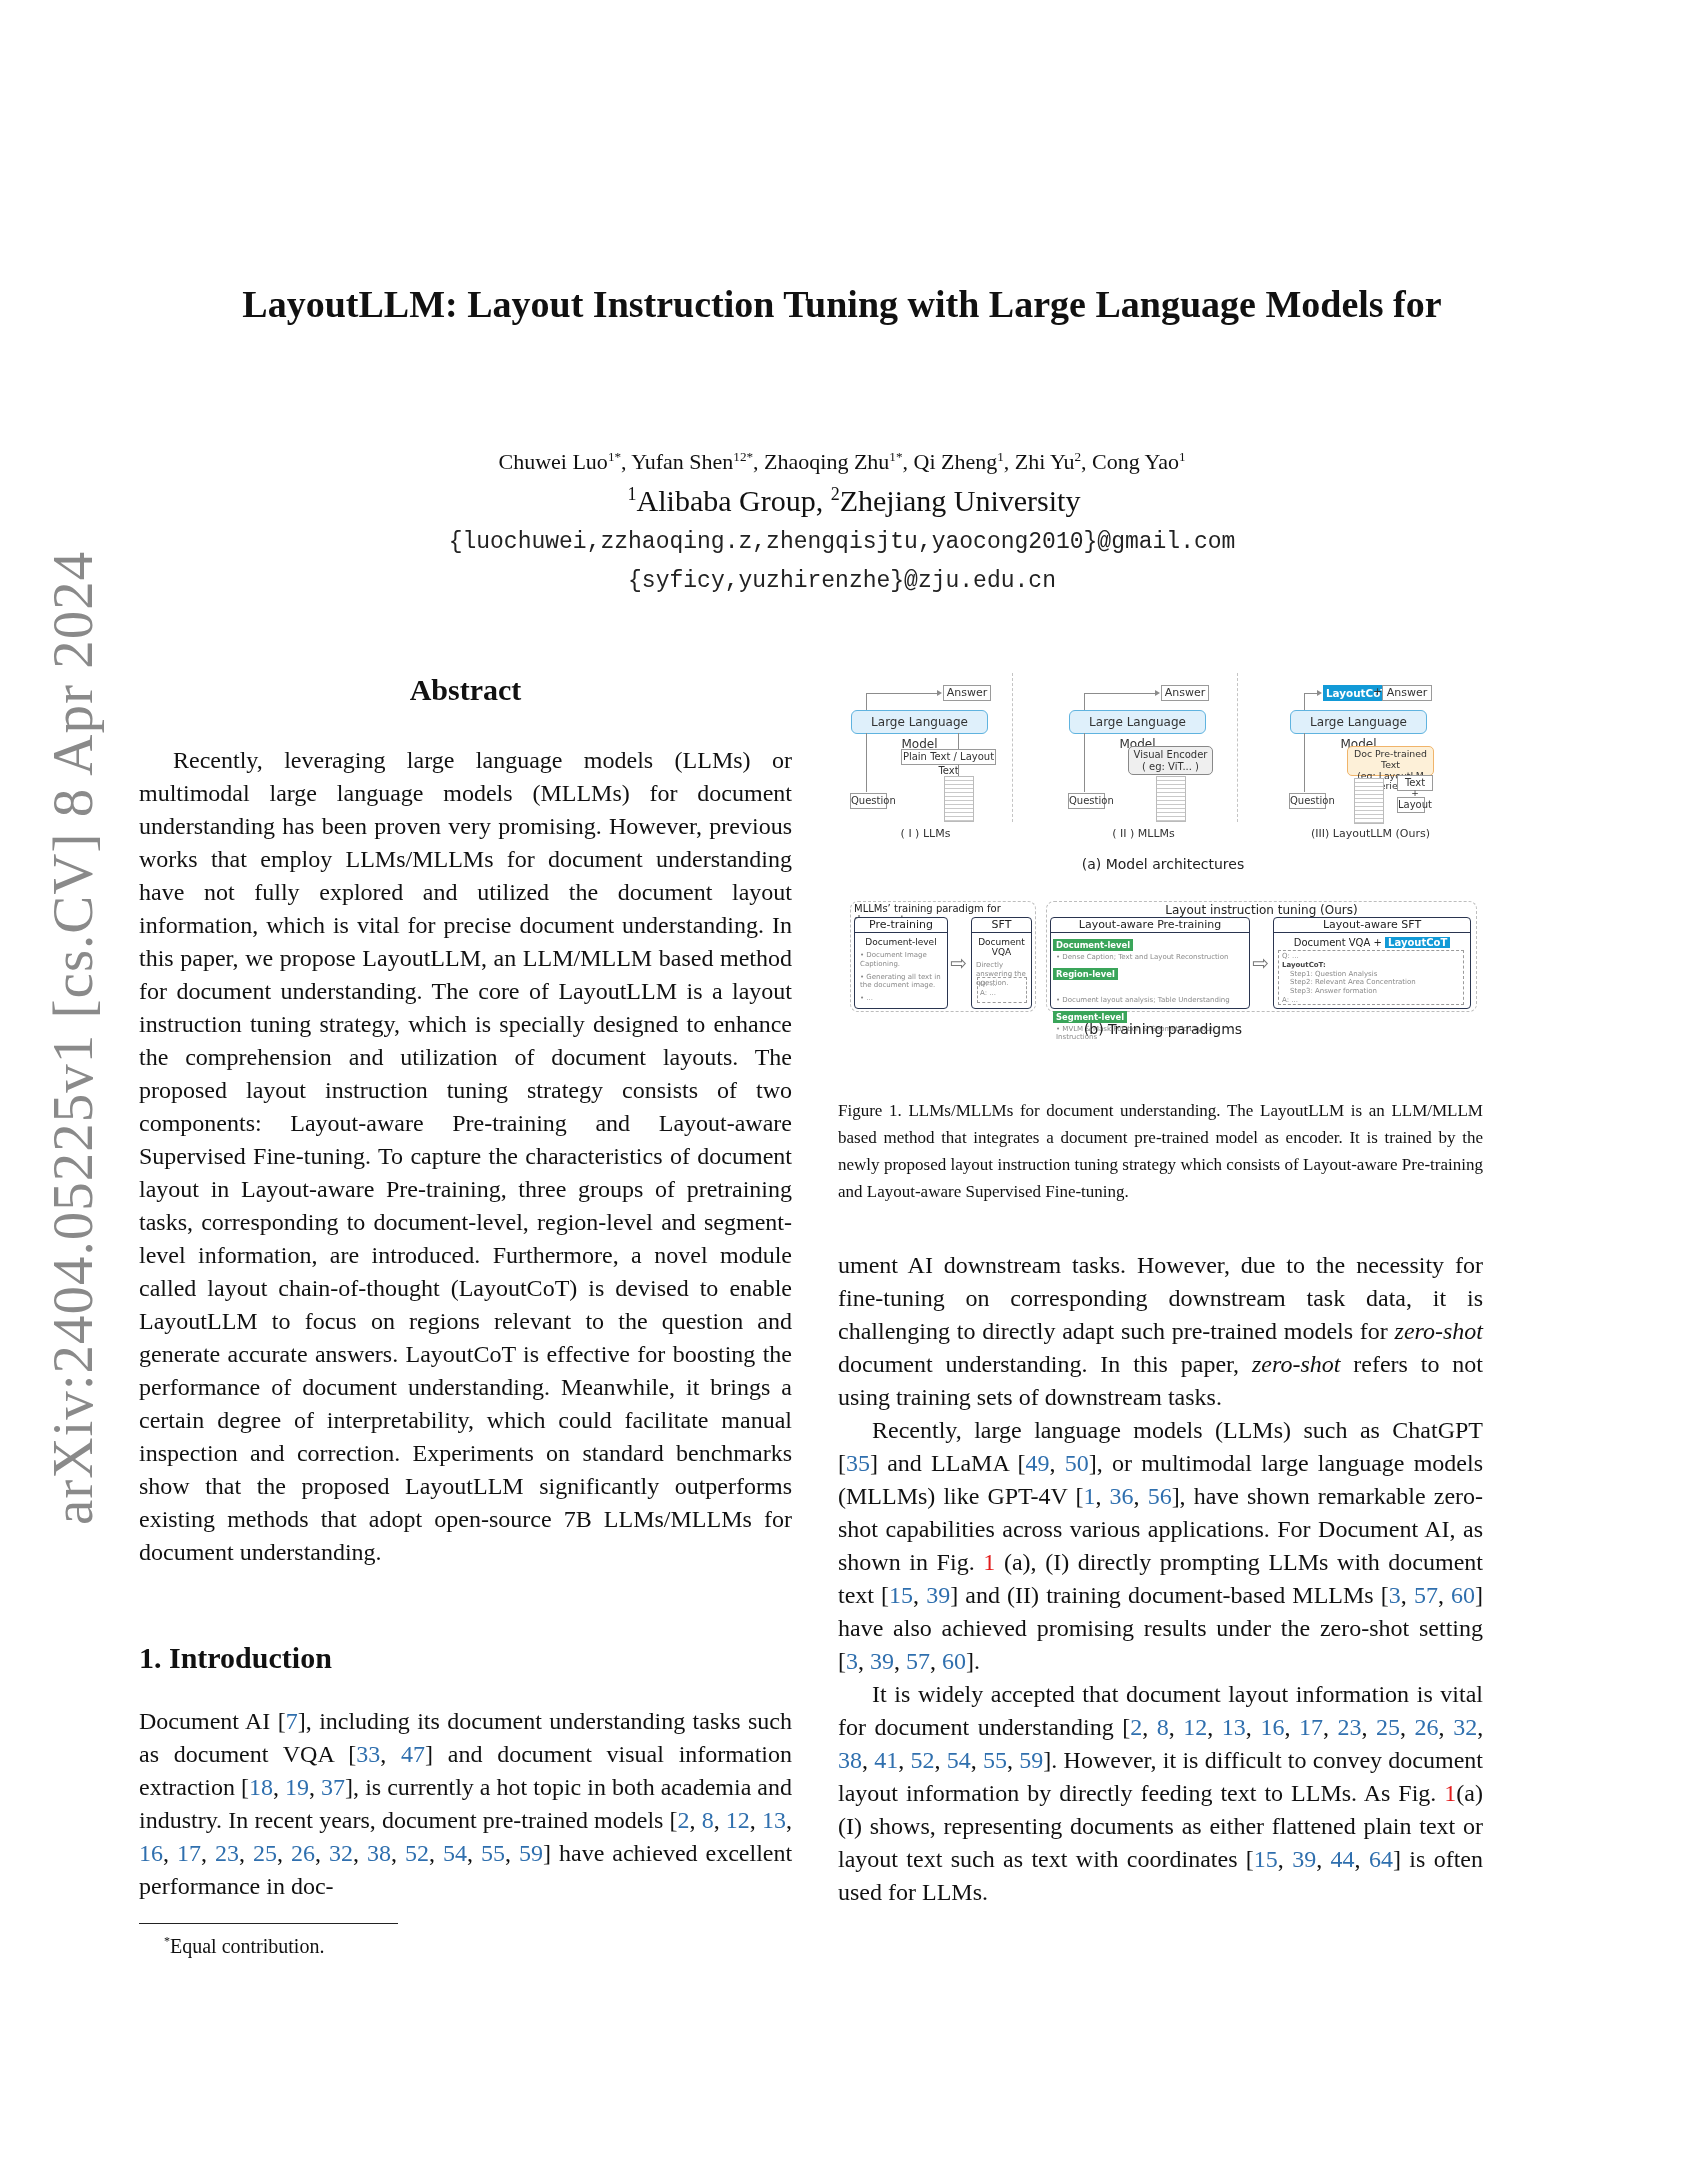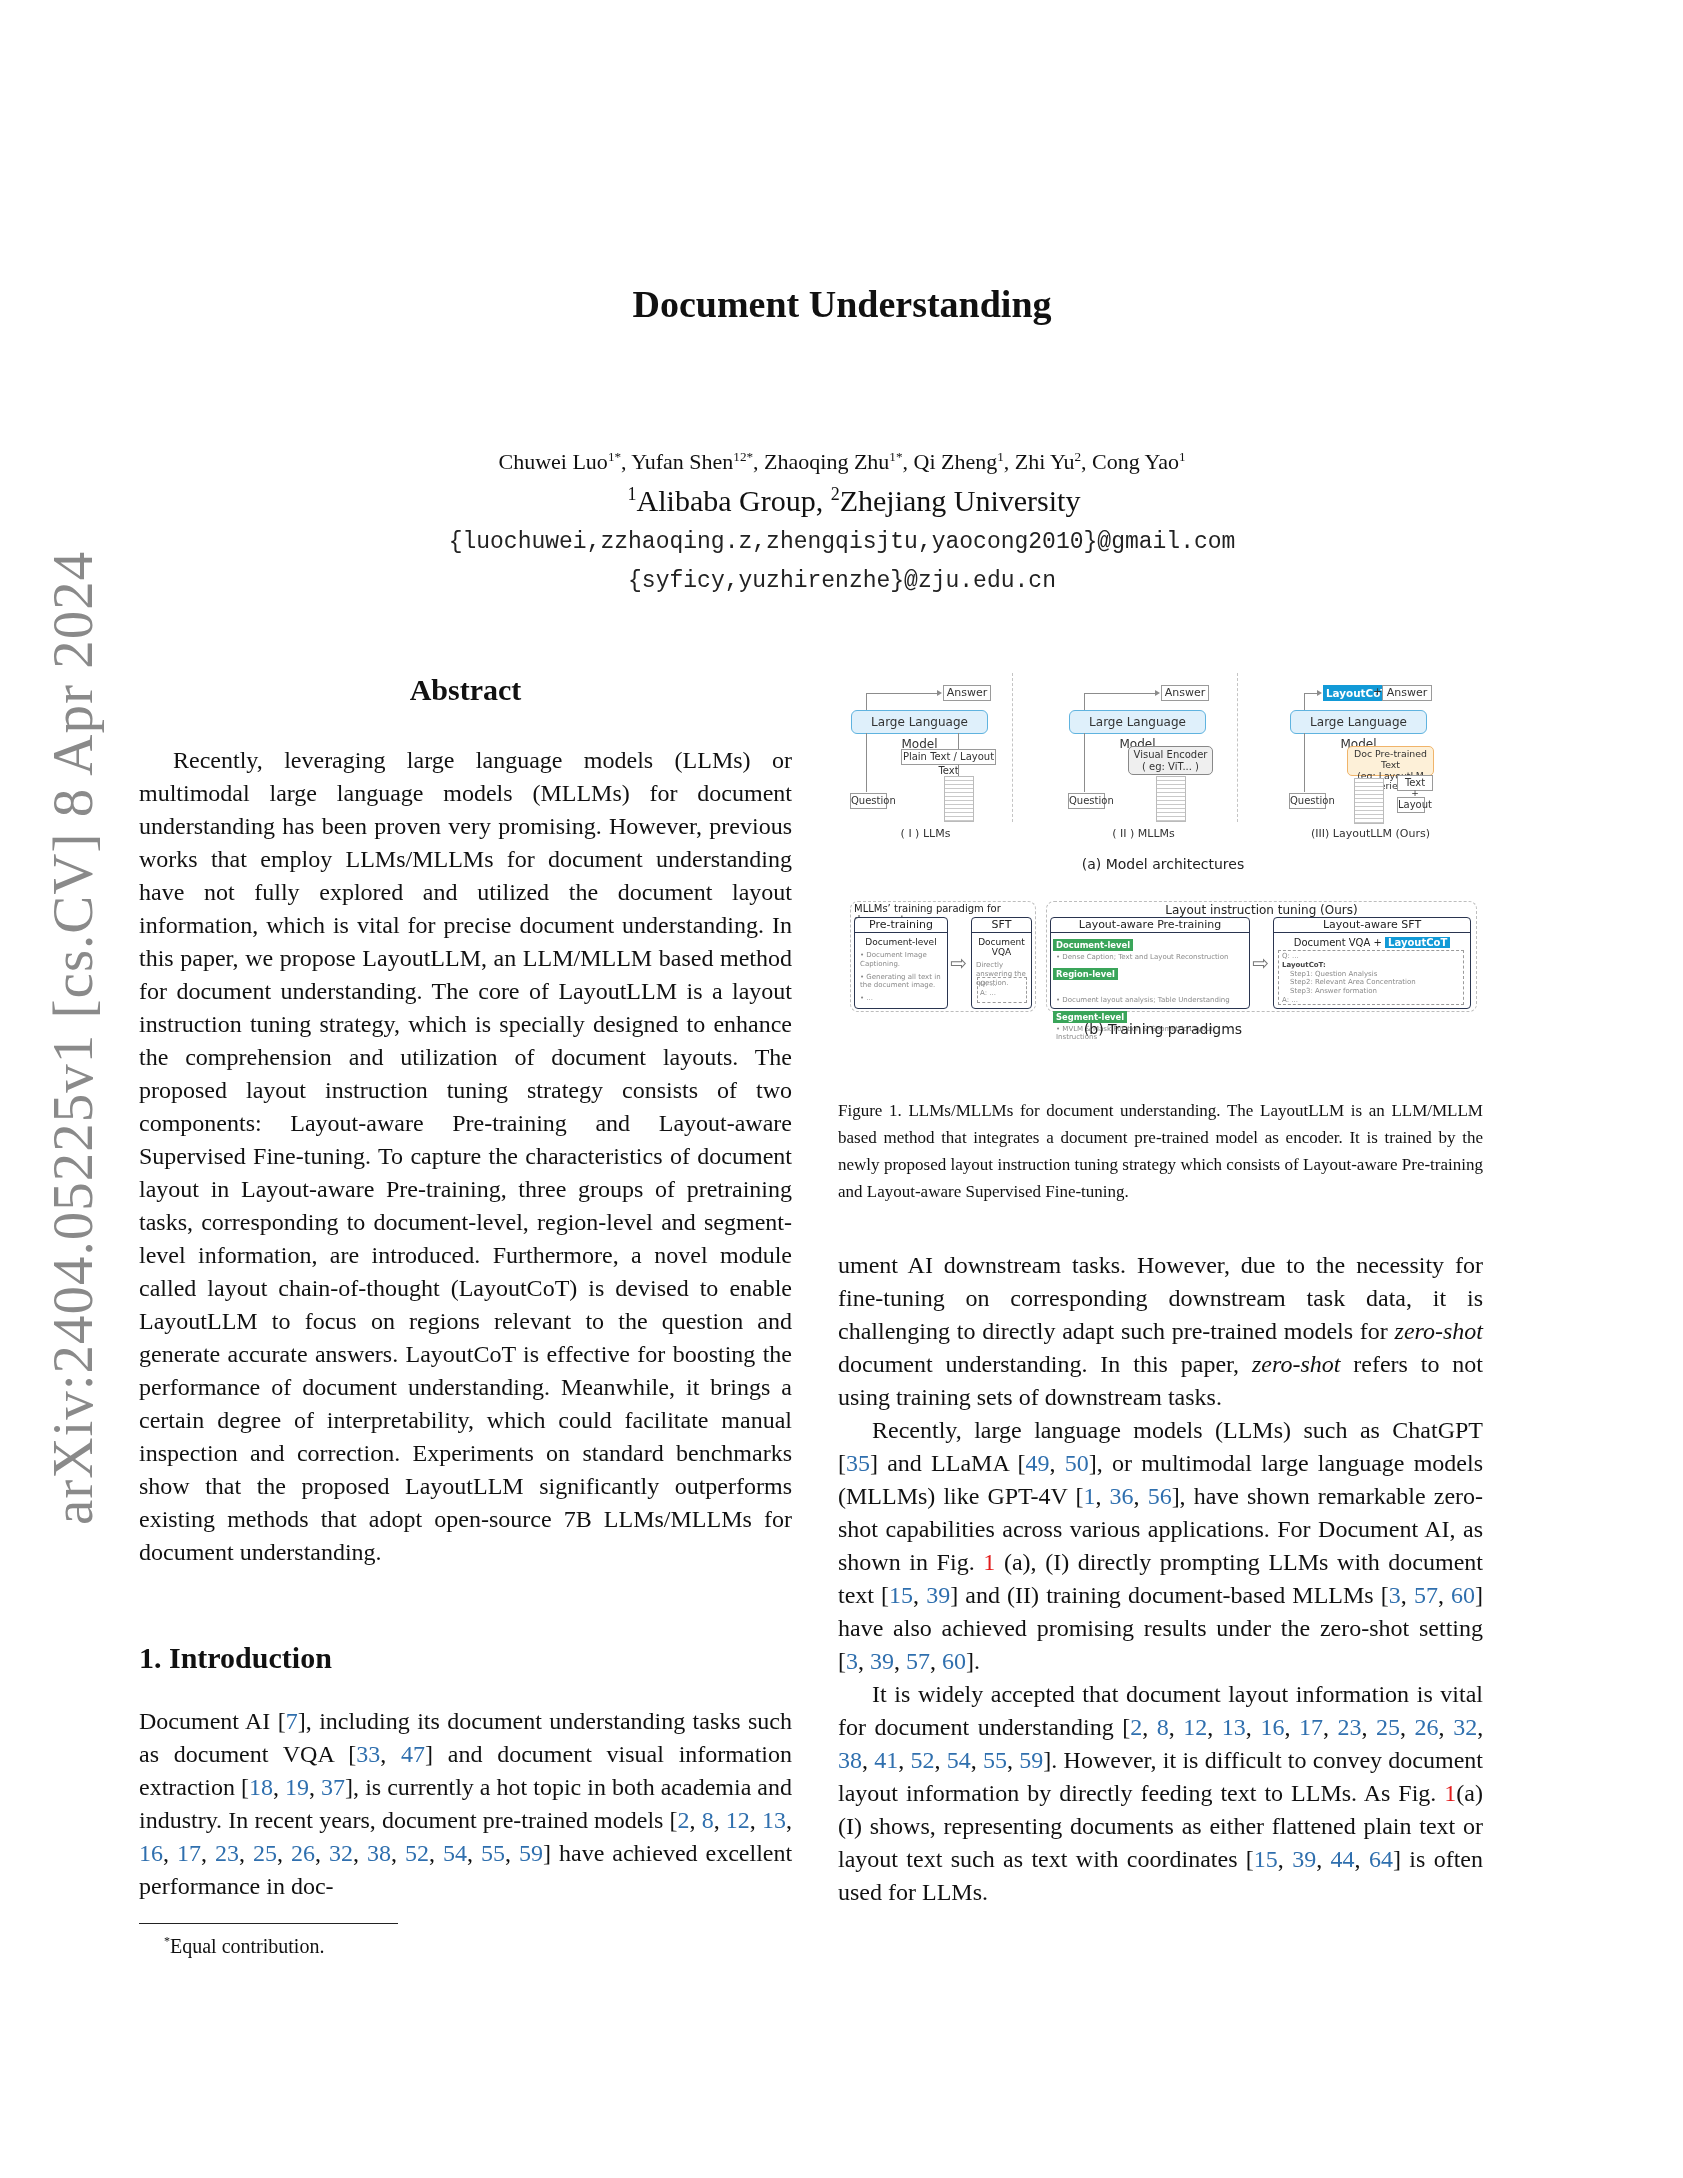--- a/index.html
+++ b/index.html
@@ -85,21 +85,21 @@
     line-height:33px; text-align:justify; }
   #right-body p { margin:0; }
   #right-body p.indent { text-indent:34px; }
 </style>
 </head>
 <body>
 
 <div id="arxiv-stamp" class="abs">arXiv:2404.05225v1  [cs.CV]  8 Apr 2024</div>
 
 <div id="title" class="abs">
-  <div>Document Understanding</div>
+  <div>LayoutLLM: Layout Instruction Tuning with Large Language Models for</div>
 </div>
 
 <div id="authors" class="abs"><span>Chuwei Luo</span><sup>1*</sup>, <span>Yufan Shen</span><sup>12*</sup>, <span>Zhaoqing Zhu</span><sup>1*</sup>, <span>Qi Zheng</span><sup>1</sup>, <span>Zhi Yu</span><sup>2</sup>, <span>Cong Yao</span><sup>1</sup></div>
 <div id="affil" class="abs"><sup>1</sup><span>Alibaba Group</span>, <sup>2</sup><span>Zhejiang University</span></div>
 <div id="email1" class="abs">{luochuwei,zzhaoqing.z,zhengqisjtu,yaocong2010}@gmail.com</div>
 <div id="email2" class="abs">{syficy,yuzhirenzhe}@zju.edu.cn</div>
 
 <div id="abstract-heading" class="abs">Abstract</div>
 <div id="abstract-body" class="abs">Recently, leveraging large language models (LLMs) or multimodal large language models (MLLMs) for document understanding has been proven very promising. However, previous works that employ LLMs/MLLMs for document understanding have not fully explored and utilized the doc­ument layout information, which is vital for precise docu­ment understanding. In this paper, we propose LayoutLLM, an LLM/MLLM based method for document understanding. The core of LayoutLLM is a layout instruction tuning strat­egy, which is specially designed to enhance the comprehen­sion and utilization of document layouts. The proposed lay­out instruction tuning strategy consists of two components: Layout-aware Pre-training and Layout-aware Supervised Fine-tuning.  To capture the characteristics of document layout in Layout-aware Pre-training, three groups of pre­training tasks, corresponding to document-level, region-level and segment-level information, are introduced.  Fur­thermore, a novel module called layout chain-of-thought (LayoutCoT) is devised to enable LayoutLLM to focus on regions relevant to the question and generate accurate an­swers. LayoutCoT is effective for boosting the performance of document understanding.  Meanwhile, it brings a cer­tain degree of interpretability, which could facilitate man­ual inspection and correction.  Experiments on standard benchmarks show that the proposed LayoutLLM signifi­cantly outperforms existing methods that adopt open-source 7B LLMs/MLLMs for document understanding.</div>
 

